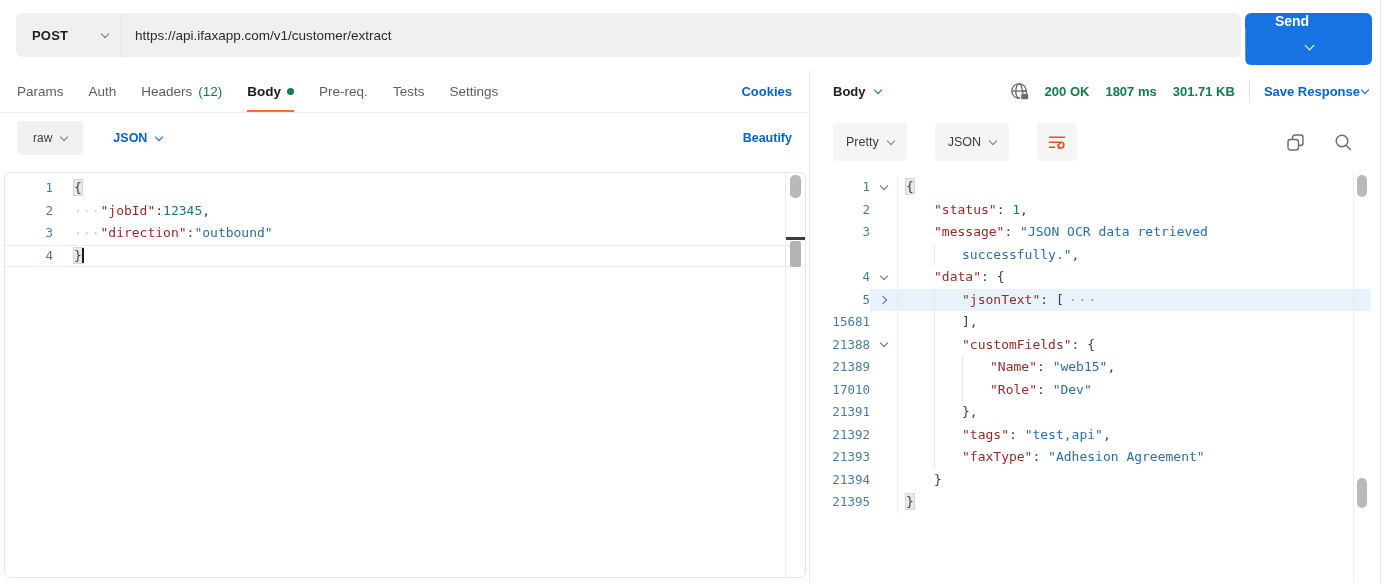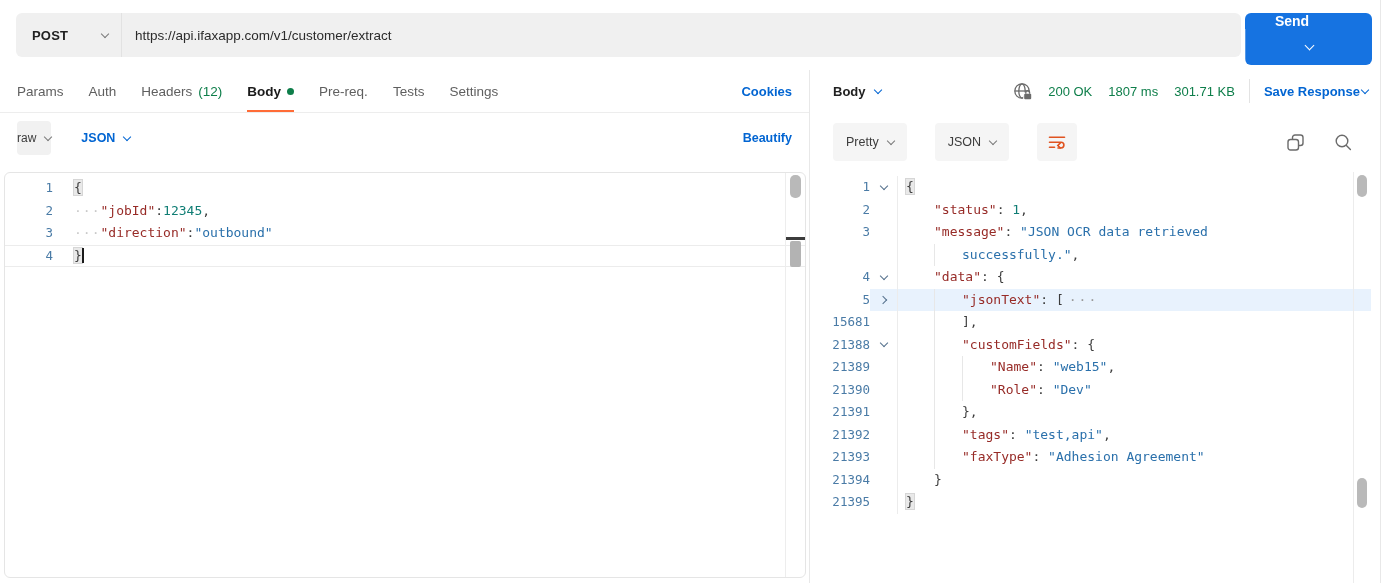--- a/index.html
+++ b/index.html
@@ -26,21 +26,21 @@
   .left-panel { position:absolute; top:70px; left:0; width:810px; height:513px; border-right:1px solid #e8e8e8; }
   .tabs-row { height:43px; display:flex; align-items:center; padding:0 17px; gap:25px; font-size:13.5px; color:#5f5f5f; border-bottom:1px solid #ededed; }
   .tab { position:relative; height:100%; display:flex; align-items:center; gap:6px; cursor:pointer; white-space:nowrap; }
   .tab .count { color:#0e7e4a; }
   .tab.active { color:#1a1a1a; font-weight:600; }
   .tab.active::after { content:""; position:absolute; left:0; right:0; bottom:0; height:2px; background:#ff6c37; }
   .tab .dot { width:7px; height:7px; border-radius:50%; background:#0e7e4a; }
   .cookies { margin-left:auto; color:#0265d2; font-weight:600; font-size:13px; cursor:pointer; }
 
   .body-type-row { height:50px; display:flex; align-items:center; padding:0 17px; gap:30px; }
-  .raw-chip { background:#f1f1f1; border-radius:4px; height:34px; padding:0 0; display:flex; align-items:center; gap:9px; font-size:12px; color:#3c3c3c; cursor:pointer; }
+  .raw-chip { background:#f1f1f1; border-radius:4px; height:34px; padding:0 16px; display:flex; align-items:center; gap:9px; font-size:12px; color:#3c3c3c; cursor:pointer; }
   .json-dd { color:#0265d2; font-weight:600; font-size:12.5px; display:flex; align-items:center; gap:9px; cursor:pointer; }
   .beautify { margin-left:auto; color:#0265d2; font-weight:600; font-size:12.5px; cursor:pointer; }
 
   
   .mono { font-family:"DejaVu Sans Mono",monospace; }
   .crow { display:flex; height:22.5px; line-height:22.5px; font-size:13px; }
   .ln { color:#4a7ba6; text-align:right; font-size:12.5px; flex:none; }
   .ccode { position:relative; flex:1; white-space:pre; }
   .sk { color:#972b27; } .ss { color:#2a70ab; } .sn { color:#0f7d74; }
   .sp { color:#3c3c3c; } .sb { color:#3c3c3c; }
@@ -56,21 +56,21 @@
   .req-sb { position:absolute; top:0; right:0; width:20px; height:100%; border-left:1px solid #ededed; }
   .req-sb .thumb1 { position:absolute; top:2px; left:4px; width:11px; height:23px; background:#b9b9b9; border-radius:5px; }
   .req-sb .cursor-mark { position:absolute; top:64px; left:0; width:20px; height:3px; background:#3c3c3c; }
   .req-sb .thumb2 { position:absolute; top:68px; left:4px; width:11px; height:26px; background:#b3b3b3; border-radius:2px; }
 
   
   .right-panel { position:absolute; top:70px; left:811px; width:569px; height:513px; background:#fff; }
   .resp-header { position:absolute; top:0; left:0; right:0; height:42px; display:flex; align-items:center; padding:0 12px 0 22px; font-size:13px; }
   .body-dd { display:flex; align-items:center; gap:9px; font-weight:600; color:#212121; cursor:pointer; }
   .resp-header .spacer { flex:1; }
-  .stats { display:flex; align-items:center; gap:16px; color:#0e7e4a; font-size:13px; }
+  .stats { display:flex; align-items:center; gap:16px; color:#0e7e4a; font-size:13px;font-weight:bold; }
   .vdiv { width:1px; height:24px; background:#e3e3e3; margin:0 14px; }
   .save-resp { display:flex; align-items:center; gap:2px; color:#0265d2; font-weight:600; font-size:13px; cursor:pointer; }
 
   .resp-toolbar { position:absolute; top:52px; left:0; right:0; height:40px; display:flex; align-items:center; padding:0 28px 0 22px; gap:28px; }
   .chip { background:#f5f5f5; border-radius:4px; height:38px; padding:0 13px; display:flex; align-items:center; gap:9px; font-size:12.5px; color:#3c3c3c; cursor:pointer; }
   .chip.icon-only { padding:0 11px; }
   .tool-icons { margin-left:auto; display:flex; align-items:center; gap:30px; }
   .tool-icons svg { cursor:pointer; display:block; }
 
   .resp-body { position:absolute; top:102px; left:0; width:569px; height:411px; padding-top:4px; overflow:hidden; }
@@ -285,21 +285,21 @@
               <i class="chevf down"></i>
             </span>
             <div class="ccode"><i class="guide" style="left: 36px;"></i><span style="padding-left: 64px;"><span class="sk">"customFields"</span><span class="sp">: </span><span class="sb">{</span></span></div>
           </div>
           <div class="crow">
             <span class="ln">21389</span>
             <span class="fold"></span>
             <div class="ccode"><i class="guide" style="left: 36px;"></i><i class="guide" style="left: 64px;"></i><span style="padding-left: 92px;"><span class="sk">"Name"</span><span class="sp">: </span><span class="ss">"web15"</span><span class="sp">,</span></span></div>
           </div>
           <div class="crow">
-            <span class="ln">21390</span>
+            <span class="ln">17010</span>
             <span class="fold"></span>
             <div class="ccode"><i class="guide" style="left: 36px;"></i><i class="guide" style="left: 64px;"></i><span style="padding-left: 92px;"><span class="sk">"Role"</span><span class="sp">: </span><span class="ss">"Dev"</span></span></div>
           </div>
           <div class="crow">
             <span class="ln">21391</span>
             <span class="fold"></span>
             <div class="ccode"><i class="guide" style="left: 36px;"></i><span style="padding-left: 64px;"><span class="sb">}</span><span class="sp">,</span></span></div>
           </div>
           <div class="crow">
             <span class="ln">21392</span>

